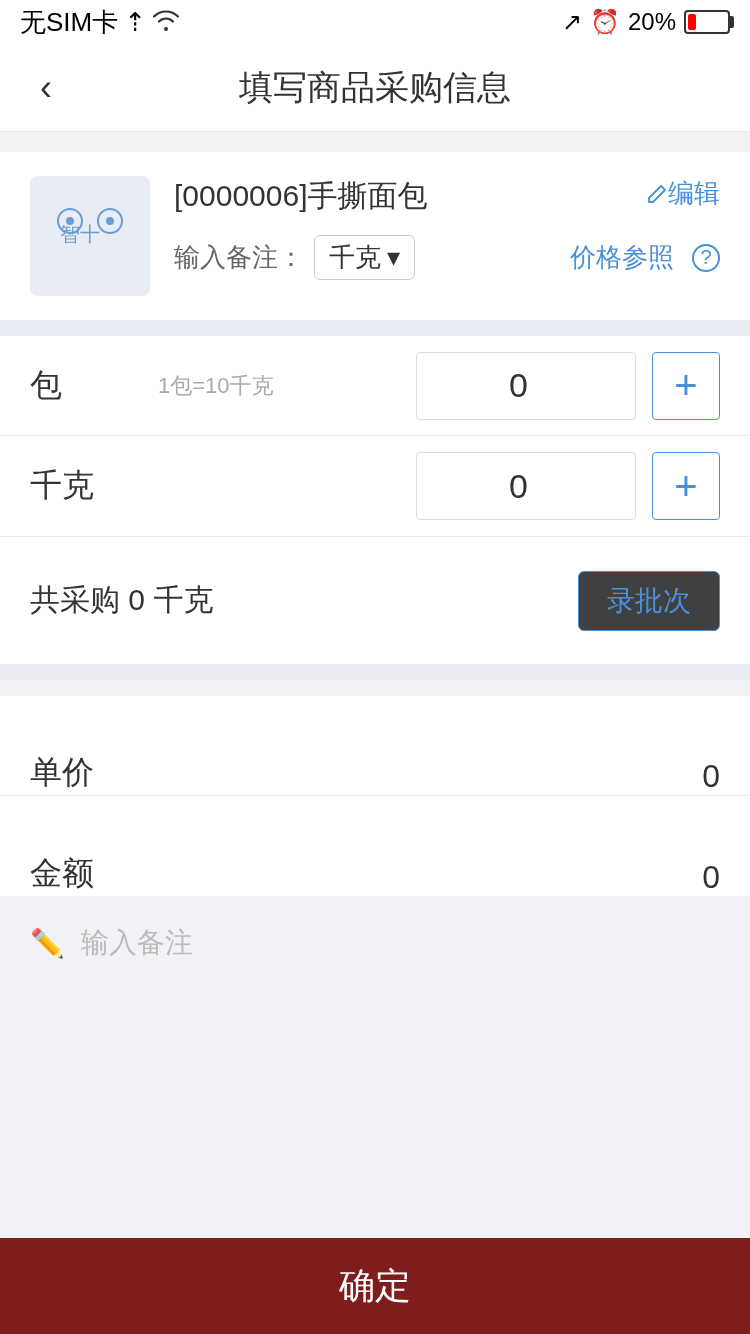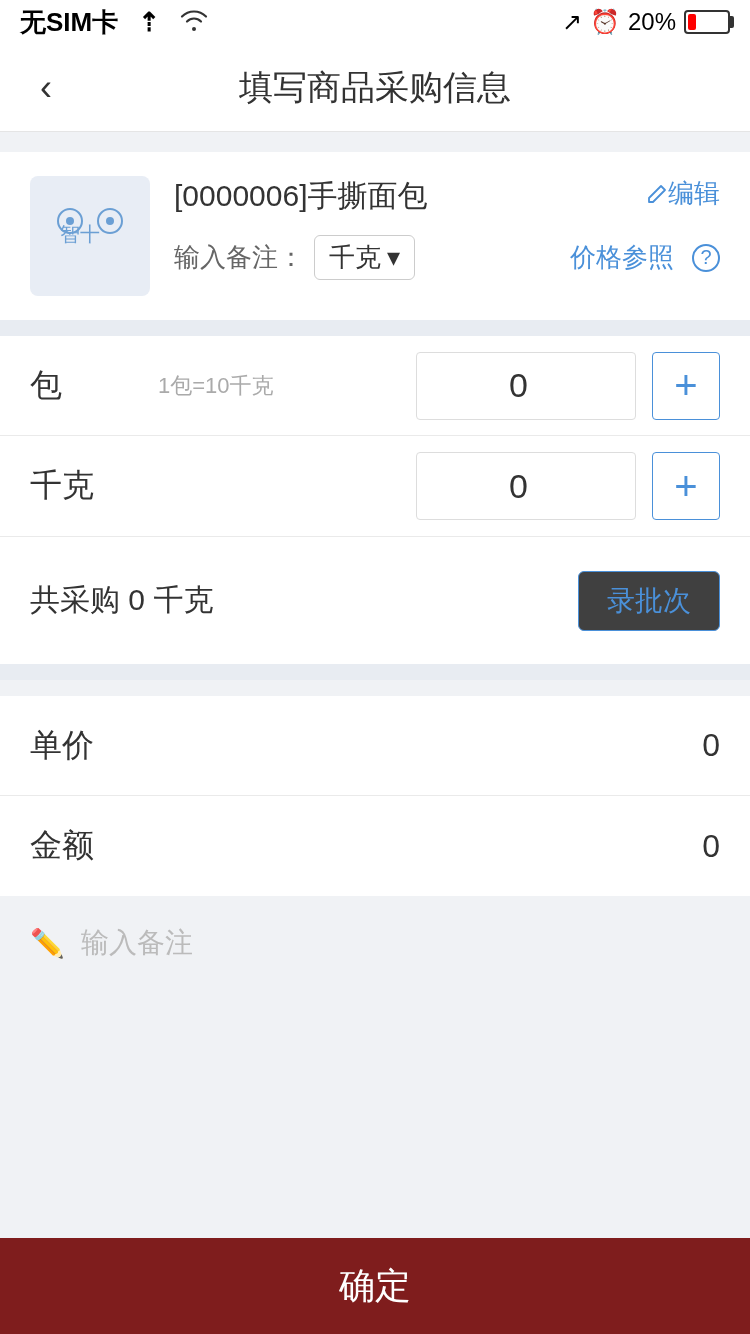--- a/index.html
+++ b/index.html
@@ -16,21 +16,21 @@
     .status-bar {
       height: 44px;
       background: #fff;
       display: flex;
       align-items: center;
       justify-content: space-between;
       padding: 0 20px;
       font-size: 26px;
       font-weight: 500;
     }
-    .status-bar-left { display: flex; align-items: center; gap: 20px; font-weight: bold; }
+    .status-bar-left { display: flex; align-items: center; gap: 6px; }
     .status-bar-center { font-size: 30px; font-weight: 600; }
     .status-bar-right { display: flex; align-items: center; gap: 8px; font-size: 24px; }
     .battery {
       width: 46px; height: 24px;
       border: 2px solid #333;
       border-radius: 4px;
       position: relative;
       display: flex;
       align-items: center;
       padding: 2px;
@@ -230,21 +230,21 @@
       cursor: pointer;
     }
 
     
     .price-section {
       background: #fff;
       margin-top: 16px;
     }
     .price-row {
       display: flex;
-      align-items: center;
+      align-items: flex-end;
       justify-content: space-between;
       padding: 0 30px;
       height: 100px;
       border-bottom: 1px solid #eaeaea;
     }
     .price-row:last-child { border-bottom: none; }
     .price-label {
       font-size: 32px;
       color: #333;
     }

